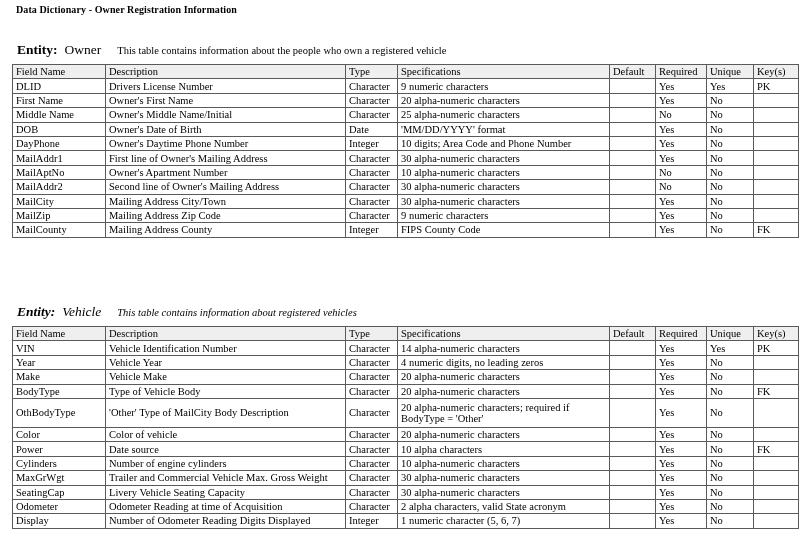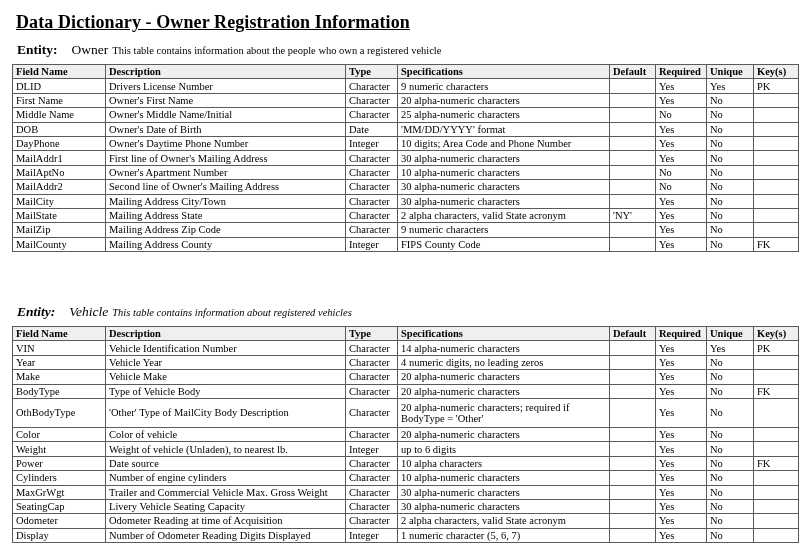--- a/index.html
+++ b/index.html
@@ -1,27 +1,27 @@
 <!DOCTYPE html>
 <html><head>
 <meta charset="utf-8">
 <style>
   html, body { margin: 0; padding: 0; background: #ffffff; }
   body { width: 800px; height: 557px; overflow: hidden; position: relative;
          font-family: "Liberation Serif", "DejaVu Serif", serif; color: #000; }
-  .doc-title { position: absolute; left: 16px; top: 12px; font-size: 18px; font-weight: bold; letter-spacing: 0.1px; text-decoration: underline; }
+  .doc-title { position: absolute; left: 16px; top: 4px; font-size: 10px; font-weight: bold; letter-spacing: 0.1px; }
   .entity-line { position: absolute; left: 17px; white-space: nowrap; }
   .entity-label { font-size: 13.5px; font-weight: bold; text-align: right; }
-  .entity-name { font-size: 13.5px; margin-left: 10px; }
-  .entity-desc { font-size: 10.5px; }
+  .entity-name { font-size: 13.5px; margin-left: 3px; }
+  .entity-desc { font-size: 10.5px; margin-left: 12px; }
   table.dd { position: absolute; left: 12px; width: 786px; border-collapse: collapse; table-layout: fixed;
              border: 1.5px solid #555; font-size: 10.5px; }
   table.dd th, table.dd td { border: 1px solid #5a5a5a; padding: 0 3px; height: 13.4px; line-height: 13px;
              text-align: left; vertical-align: middle; white-space: nowrap; overflow: hidden; }
-  table.dd th { background: #efefef; font-weight: bold; font-size: 10.5px; }
+  table.dd th { background: #efefef; font-weight: normal; font-size: 10.5px; }
   table.dd td.wrap { white-space: normal; line-height: 11px; }
   table.dd tr.tall td { height: 28px; }
   col.c-field { width: 93px; } col.c-desc { width: 240px; } col.c-type { width: 52px; }
   col.c-spec { width: 212px; } col.c-def { width: 46px; } col.c-req { width: 51px; }
   col.c-uniq { width: 47px; } col.c-key { width: 45px; }
 </style>
 </head>
 <body>
 
 <div class="doc-title">Data Dictionary - Owner Registration Information</div>
@@ -140,30 +140,20 @@
         <td>MailCity</td>
         <td>Mailing Address City/Town</td>
         <td>Character</td>
         <td>30 alpha-numeric characters</td>
         <td></td>
         <td>Yes</td>
         <td>No</td>
         <td></td>
       </tr>
       <tr>
-        <td>MailState</td>
-        <td>Mailing Address State</td>
-        <td>Character</td>
-        <td>2 alpha characters, valid State acronym</td>
-        <td>'NY'</td>
-        <td>Yes</td>
-        <td>No</td>
-        <td></td>
-      </tr>
-      <tr>
         <td>MailZip</td>
         <td>Mailing Address Zip Code</td>
         <td>Character</td>
         <td>9 numeric characters</td>
         <td></td>
         <td>Yes</td>
         <td>No</td>
         <td></td>
       </tr>
       <tr>
@@ -263,30 +253,20 @@
         <td>Color</td>
         <td>Color of vehicle</td>
         <td>Character</td>
         <td>20 alpha-numeric characters</td>
         <td></td>
         <td>Yes</td>
         <td>No</td>
         <td></td>
       </tr>
       <tr>
-        <td>Weight</td>
-        <td>Weight of vehicle (Unladen), to nearest lb.</td>
-        <td>Integer</td>
-        <td>up to 6 digits</td>
-        <td></td>
-        <td>Yes</td>
-        <td>No</td>
-        <td></td>
-      </tr>
-      <tr>
         <td>Power</td>
         <td>Date source</td>
         <td>Character</td>
         <td>10 alpha characters</td>
         <td></td>
         <td>Yes</td>
         <td>No</td>
         <td>FK</td>
       </tr>
       <tr>

